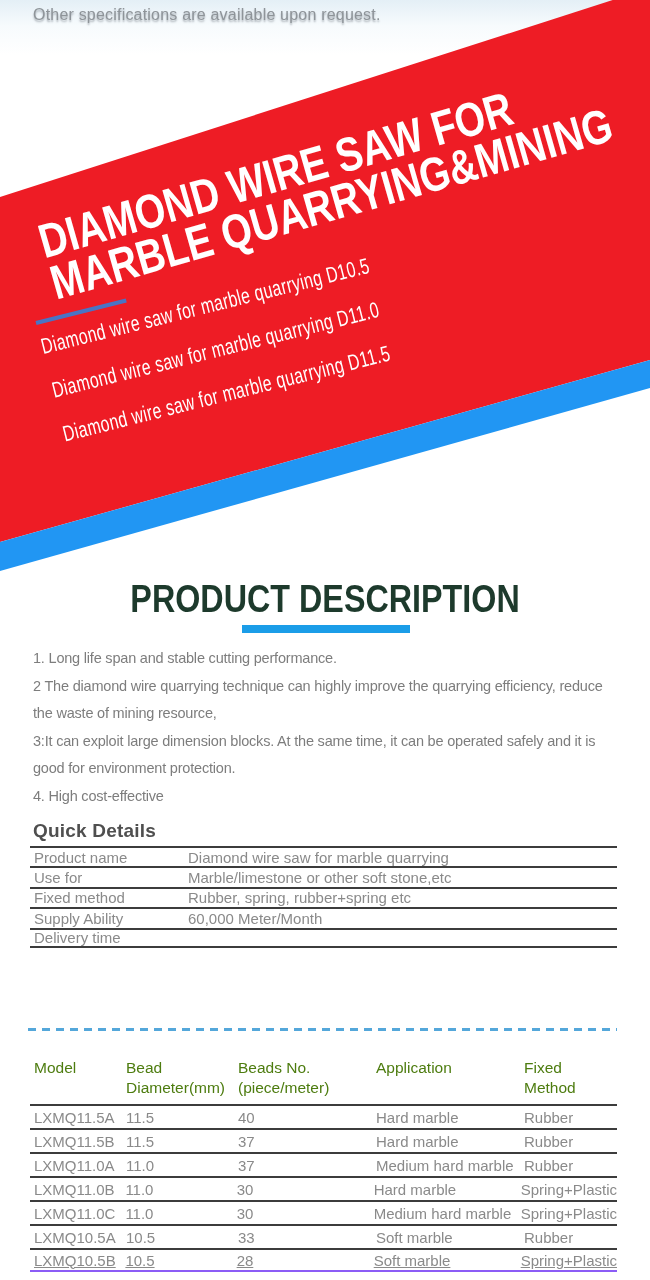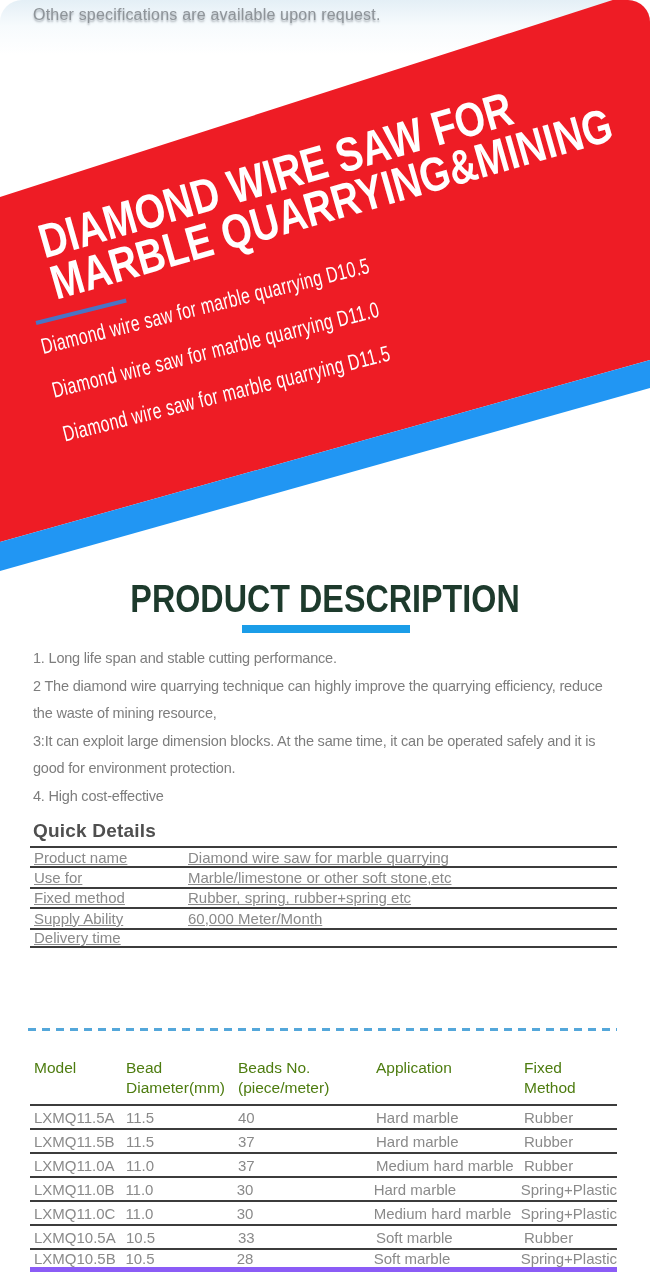--- a/index.html
+++ b/index.html
@@ -1,19 +1,19 @@
 <!DOCTYPE html>
 <html><head>
 <meta charset="utf-8">
 <style>
   * { margin:0; padding:0; box-sizing:border-box; }
   html,body { background:#fff; }
   .page {
     position:relative; width:650px; height:1280px; overflow:hidden;
-    background:#fff; font-family:"Liberation Sans", sans-serif;border-radius:22px;
+    background:#fff; font-family:"Liberation Sans", sans-serif;
   }
   
   .topbar {
     position:absolute; left:0; top:0; width:650px; height:60px;
     background:linear-gradient(180deg,#e4eff6 0%,#f7fbfd 26px,#ffffff 55px);
   }
   .top-note {
     position:absolute; left:33px; top:6px;
     font-size:16px; color:#8e9499; letter-spacing:.2px;
     text-shadow:0 2px 2px rgba(70,80,90,.45);
@@ -60,34 +60,34 @@
     position:absolute; left:33px; top:645px; width:617px;
     font-size:14.5px; letter-spacing:-.2px; line-height:27.5px;
     color:#7d7d7d; white-space:pre-line;
   }
   
   .qd-heading {
     position:absolute; left:33px; top:820px;
     font-size:19px; font-weight:bold; color:#4f4f4f; letter-spacing:.2px;
   }
   .qd-table { position:absolute; left:30px; top:846px; width:587px; font-size:15px; color:#8a8a8a; }
-  .qd-row { display:flex; align-items:center; height:20.4px; border-top:2px solid #3c3c3c;text-decoration:underline; }
+  .qd-row { display:flex; align-items:center; height:20.4px; border-top:2px solid #3c3c3c; }
   .qd-row:last-child { border-bottom:2px solid #3c3c3c; }
   .qd-label { width:158px; padding-left:4px; }
   .qd-value { flex:1; }
   
   .dashed {
     position:absolute; left:28px; top:1028px; width:589px; height:3px;
     background:repeating-linear-gradient(90deg, var(--dash) 0 8px, transparent 8px 14px);
   }
   
   .mt { position:absolute; left:30px; top:1058px; width:587px; font-size:15px; color:#8a8a8a; }
   .mt-header { display:flex; align-items:flex-start; color:#4d7c0f; font-size:15.5px; line-height:20px; padding:0 0 6px 4px; }
   .mt-row { display:flex; align-items:center; height:24px; border-top:2px solid #3c3c3c; padding-left:4px; }
-  .mt-row:last-child { border-bottom:5px solid #8b5cf6; }
+  .mt-row:last-child { border-bottom:2px solid #8b5cf6;text-decoration:underline; }
   .c1{width:92px;} .c2{width:112px;} .c3{width:138px;} .c4{width:148px;} .c5{flex:1;}
 </style>
 </head>
 <body>
 
 <div class="page" style="--red: #EE1C25; --stripe: #2196F3; --under: #4A74C4; --accent: #1B9DE8; --dash: #54A7DA;">
 
   <div class="topbar">
     <div class="top-note">Other specifications are available upon request.</div>
   </div>

